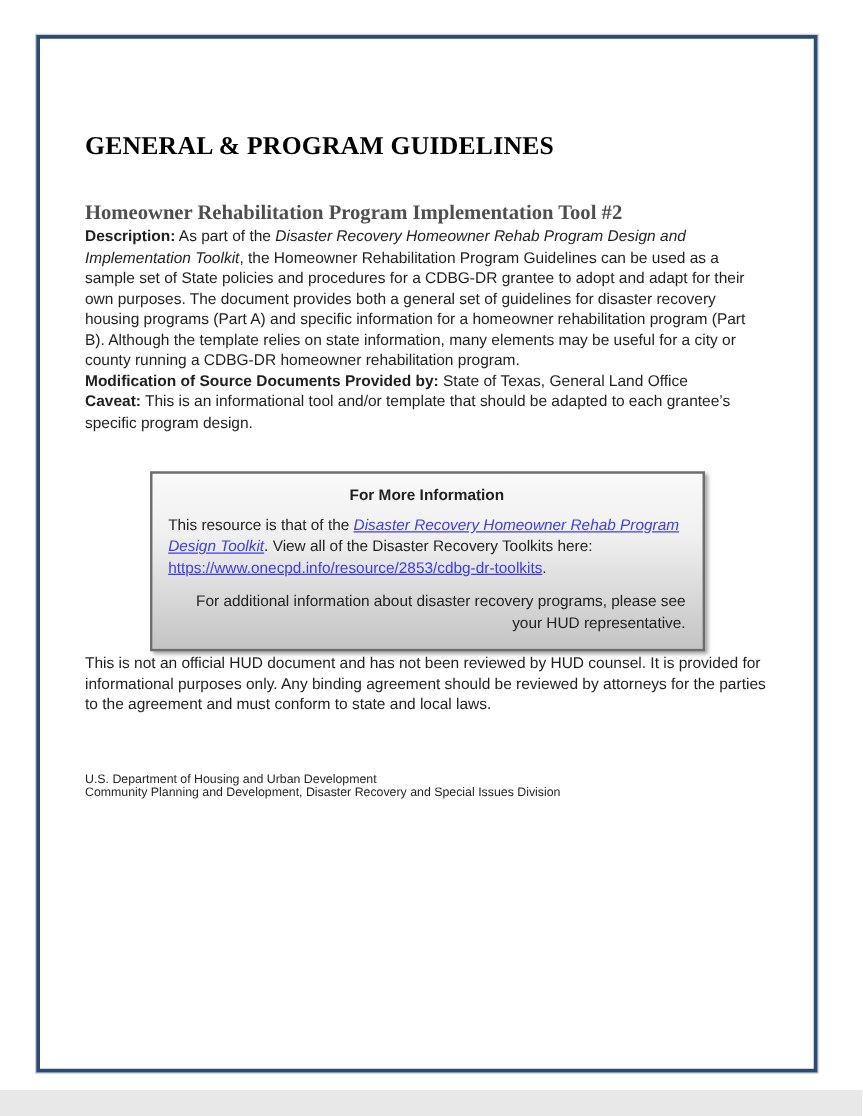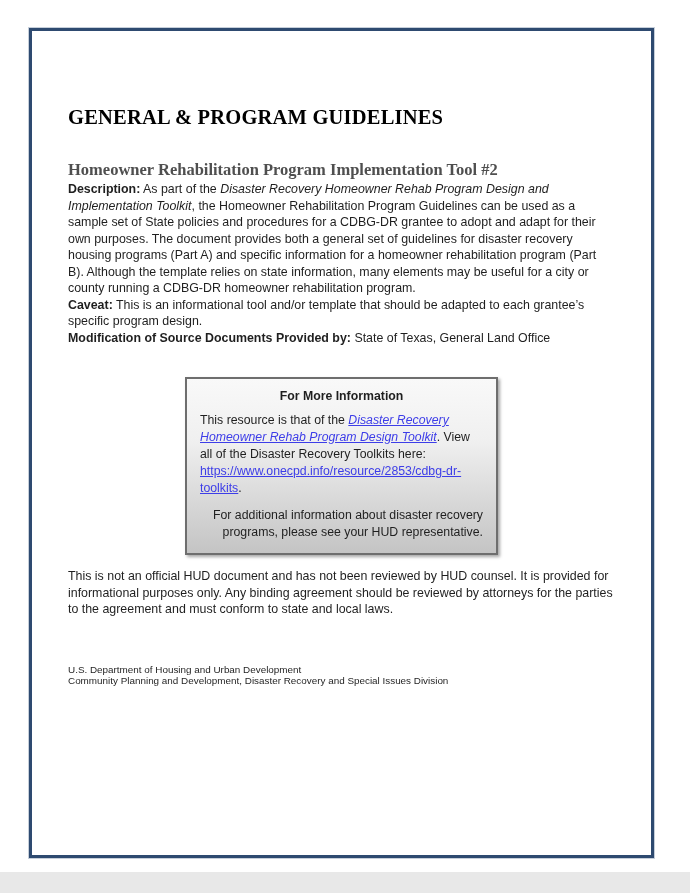--- a/index.html
+++ b/index.html
@@ -47,22 +47,22 @@
     line-height: 23px;
     color: #4f4f4f;
   }
   p.body-para { margin-top: 0; }
   .description-para { margin-top: 33px; }
   .modification-para { margin-top: 17px; }
   .caveat-para { margin-top: 14px; }
   b { font-weight: bold; margin-top: 32px; }
   i { font-style: italic; }
   .info-box {
-    margin: 31px auto 13px auto;
-    width: 313px;
+    margin: 31px auto 1px auto;
+    width: 444px;
     border: 2px solid #6e6e6e;
     background: linear-gradient(#f9f9f9, #f0f0f0 35%, #c4c4c4);
     box-shadow: 2px 2px 3px rgba(0,0,0,0.35);
     padding: 9px 13px 12px 13px;
     font-size: 12.3px;
     line-height: 17px;
     color: #1f1f1f;
   }
   .info-box-title {
     text-align: center;
@@ -89,23 +89,23 @@
 
 <div class="page-border">
   <div class="content">
 
     <h1 class="doc-title">GENERAL &amp; PROGRAM GUIDELINES</h1>
 
     <h2 class="doc-subtitle">Homeowner Rehabilitation Program Implementation Tool #2</h2>
 
     <p class="body-para description-para"><b>Description:</b><span> As part of the </span><i>Disaster Recovery Homeowner Rehab Program Design and Implementation Toolkit</i><span>, the Homeowner Rehabilitation Program Guidelines can be used as a sample set of State policies and procedures for a CDBG-DR grantee to adopt and adapt for their own purposes. The document provides both a general set of guidelines for disaster recovery housing programs (Part A) and specific information for a homeowner rehabilitation program (Part B). Although the template relies on state information, many elements may be useful for a city or county running a CDBG-DR homeowner rehabilitation program.</span></p>
 
+    <p class="body-para modification-para"><b>Modification of Source Documents Provided by:</b><span> State of Texas, General Land Office</span></p>
+
     <p class="body-para caveat-para"><b>Caveat:</b><span> This is an informational tool and/or template that should be adapted to each grantee’s specific program design.</span></p>
-
-    <p class="body-para modification-para"><b>Modification of Source Documents Provided by:</b><span> State of Texas, General Land Office</span></p>
 
     <div class="info-box">
       <div class="info-box-title">For More Information</div>
       <p><span>This resource is that of the </span><a class="doc-link italic">Disaster Recovery Homeowner Rehab Program Design Toolkit</a><span>.  View all of the Disaster Recovery Toolkits here: </span><a class="doc-link">https://www.onecpd.info/resource/2853/cdbg-dr-toolkits</a><span>.</span></p>
       <p>For additional information about disaster recovery programs, please see your HUD representative.</p>
     </div>
 
     <p class="body-para disclaimer-para">This is not an official HUD document and has not been reviewed by HUD counsel. It is provided for informational purposes only. Any binding agreement should be reviewed by attorneys for the parties to the agreement and must conform to state and local laws.</p>
 
     <div class="footer">

